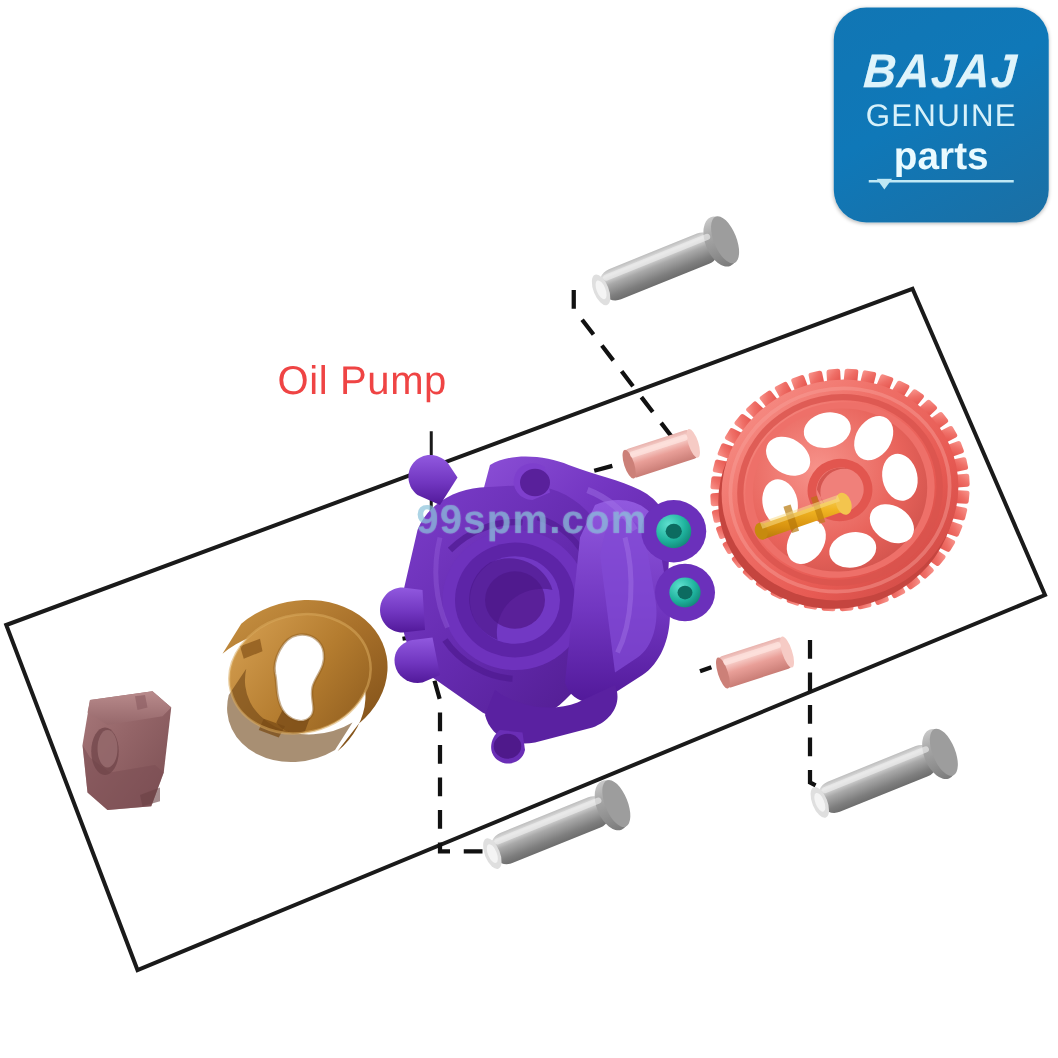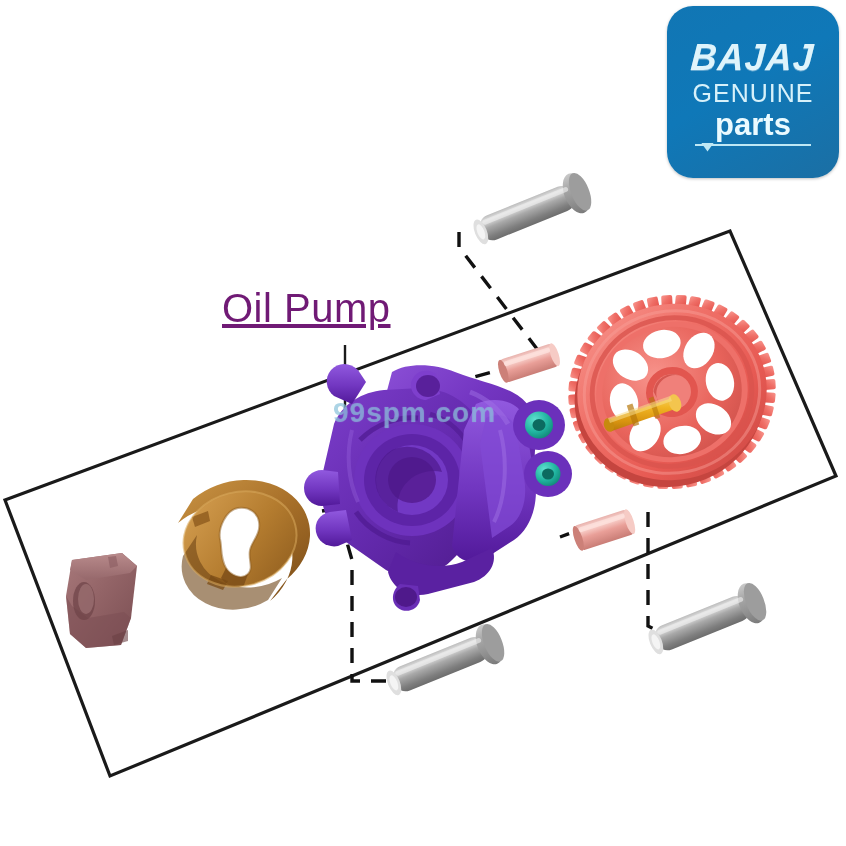--- a/index.html
+++ b/index.html
@@ -86,36 +86,35 @@
     width: 13px;
     height: 9px;
     background: #bfe8f5;
     clip-path: polygon(0 0, 100% 0, 50% 100%);
   }
   
   #title-label {
     position: absolute;
     left: 222px;
     top: 288px;
-    color: #701a75;
-    font-family: "Liberation Sans", sans-serif;
-    font-size: 40px;
+    color: #ef4444;
+    font-family: "Liberation Sans", sans-serif;
+    font-size: 32px;
     line-height: 1;
     white-space: nowrap;
     letter-spacing: .5px;
-    text-decoration: underline;
   }
   
   #watermark {
     position: absolute;
     left: 333px;
     top: 399px;
     font-family: "Liberation Sans", sans-serif;
     font-weight: bold;
-    font-size: 28px;
+    font-size: 32px;
     line-height: 1;
     color: rgba(104,176,208,.55);
     letter-spacing: 1px;
     white-space: nowrap;
     pointer-events: none;
     text-shadow: 0 0 1px rgba(255,255,255,.4);
   }
 </style>
 </head>
 <body>

